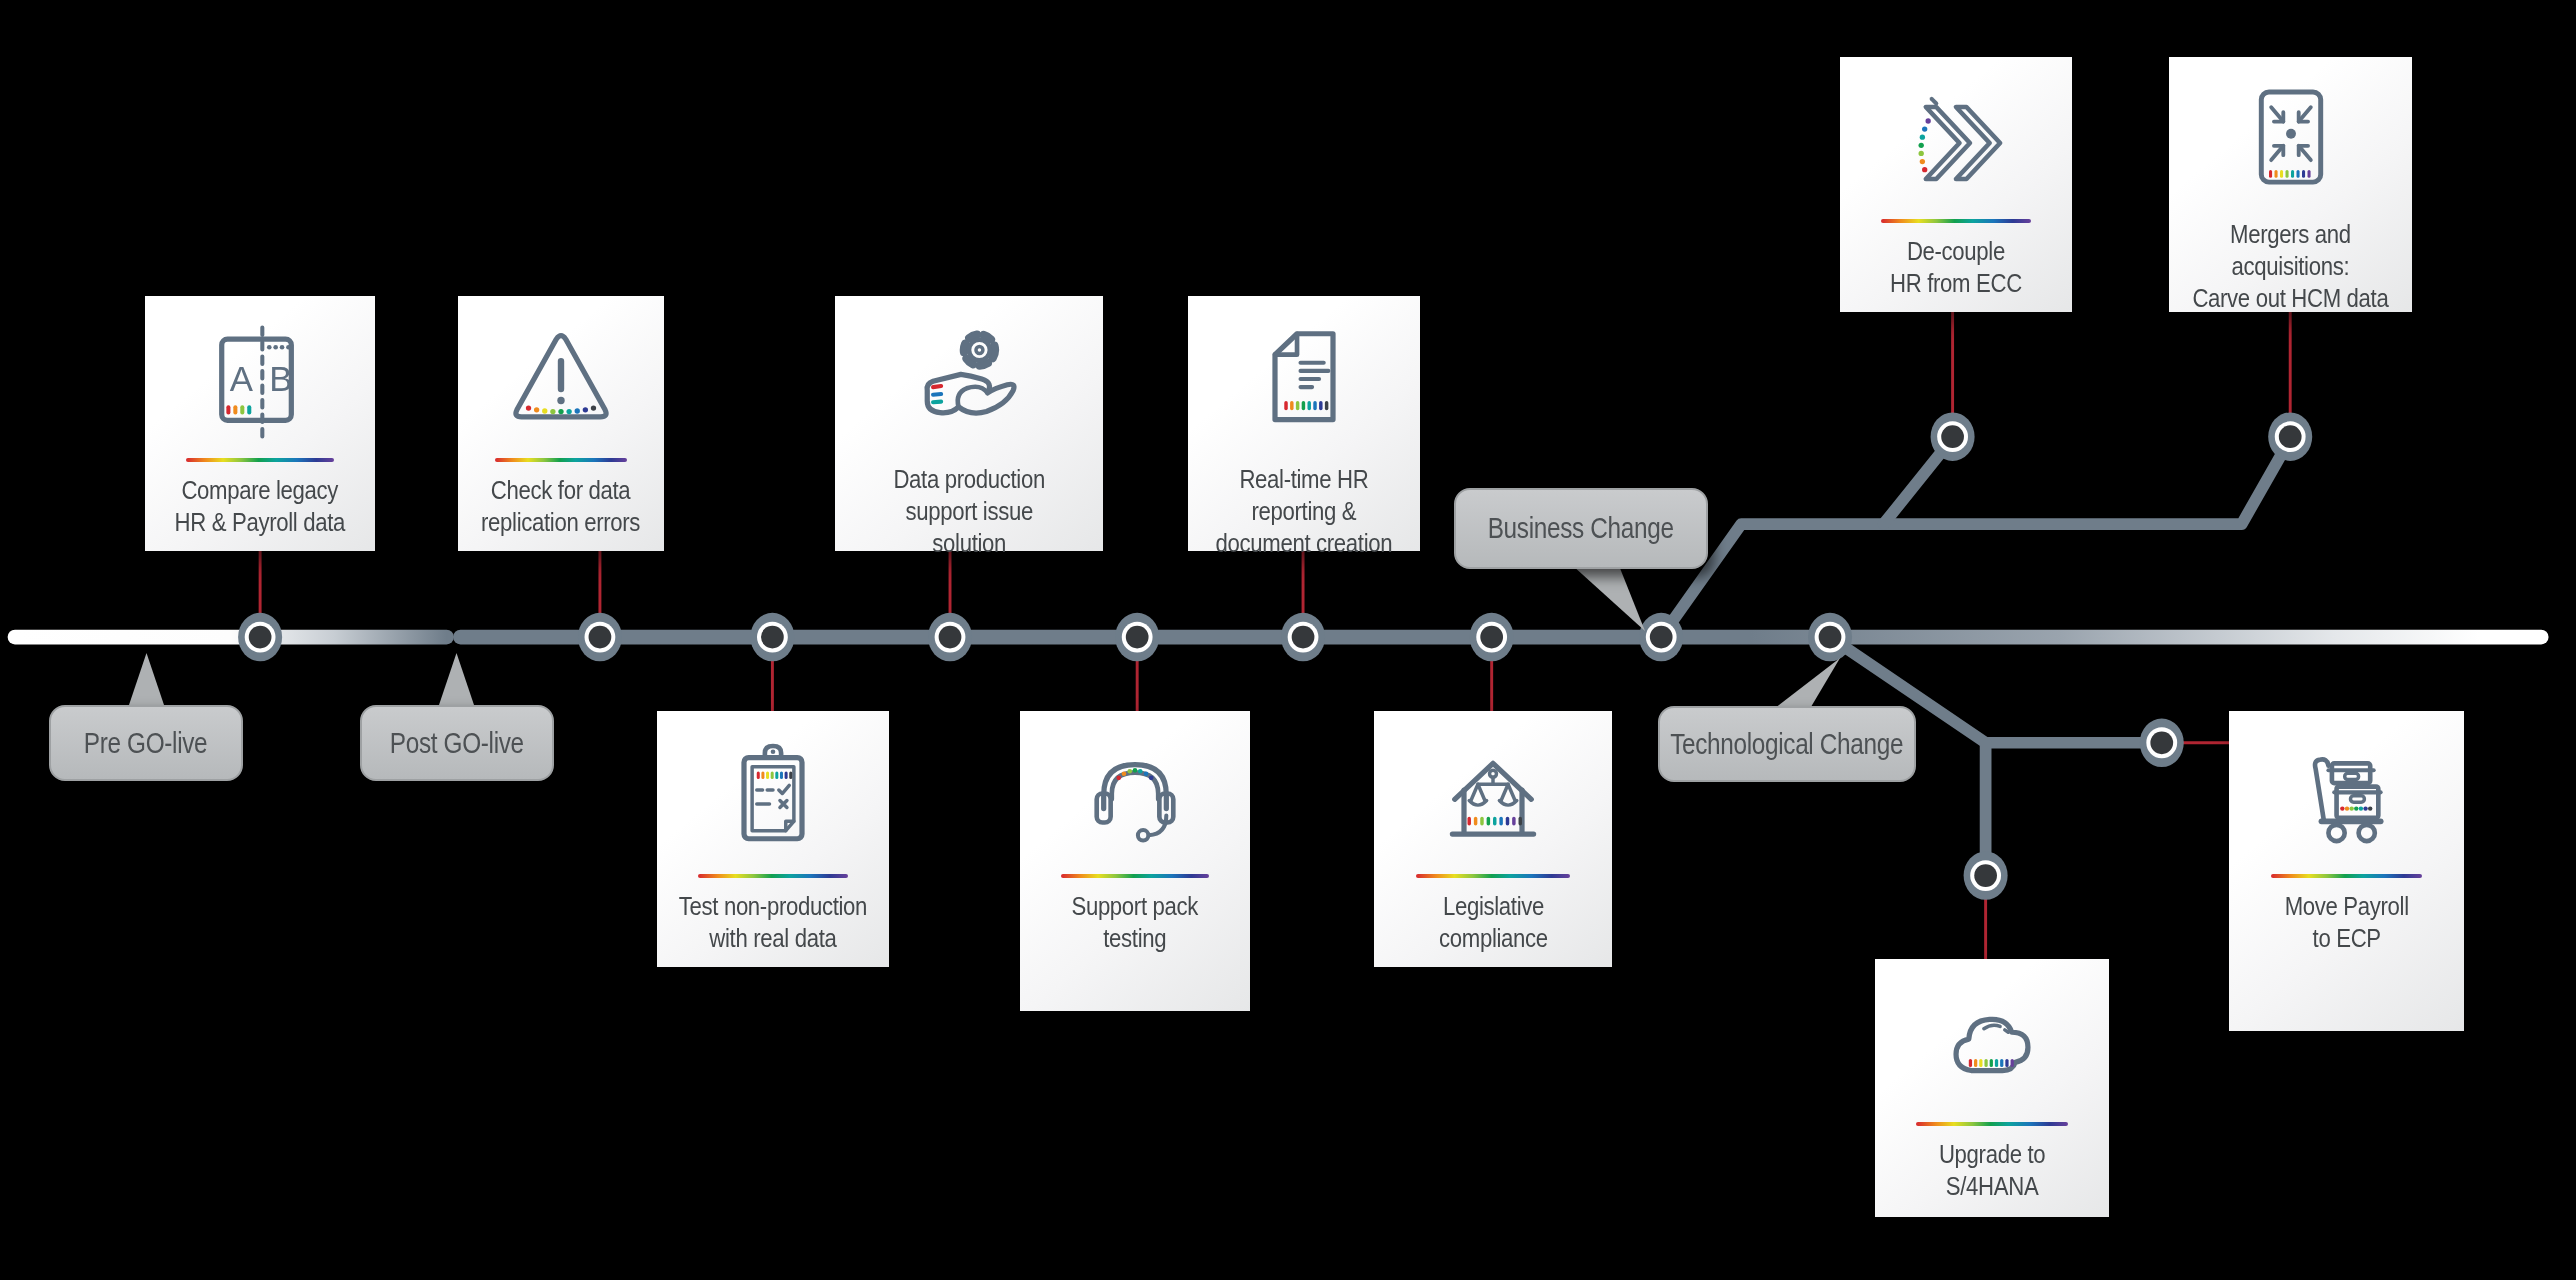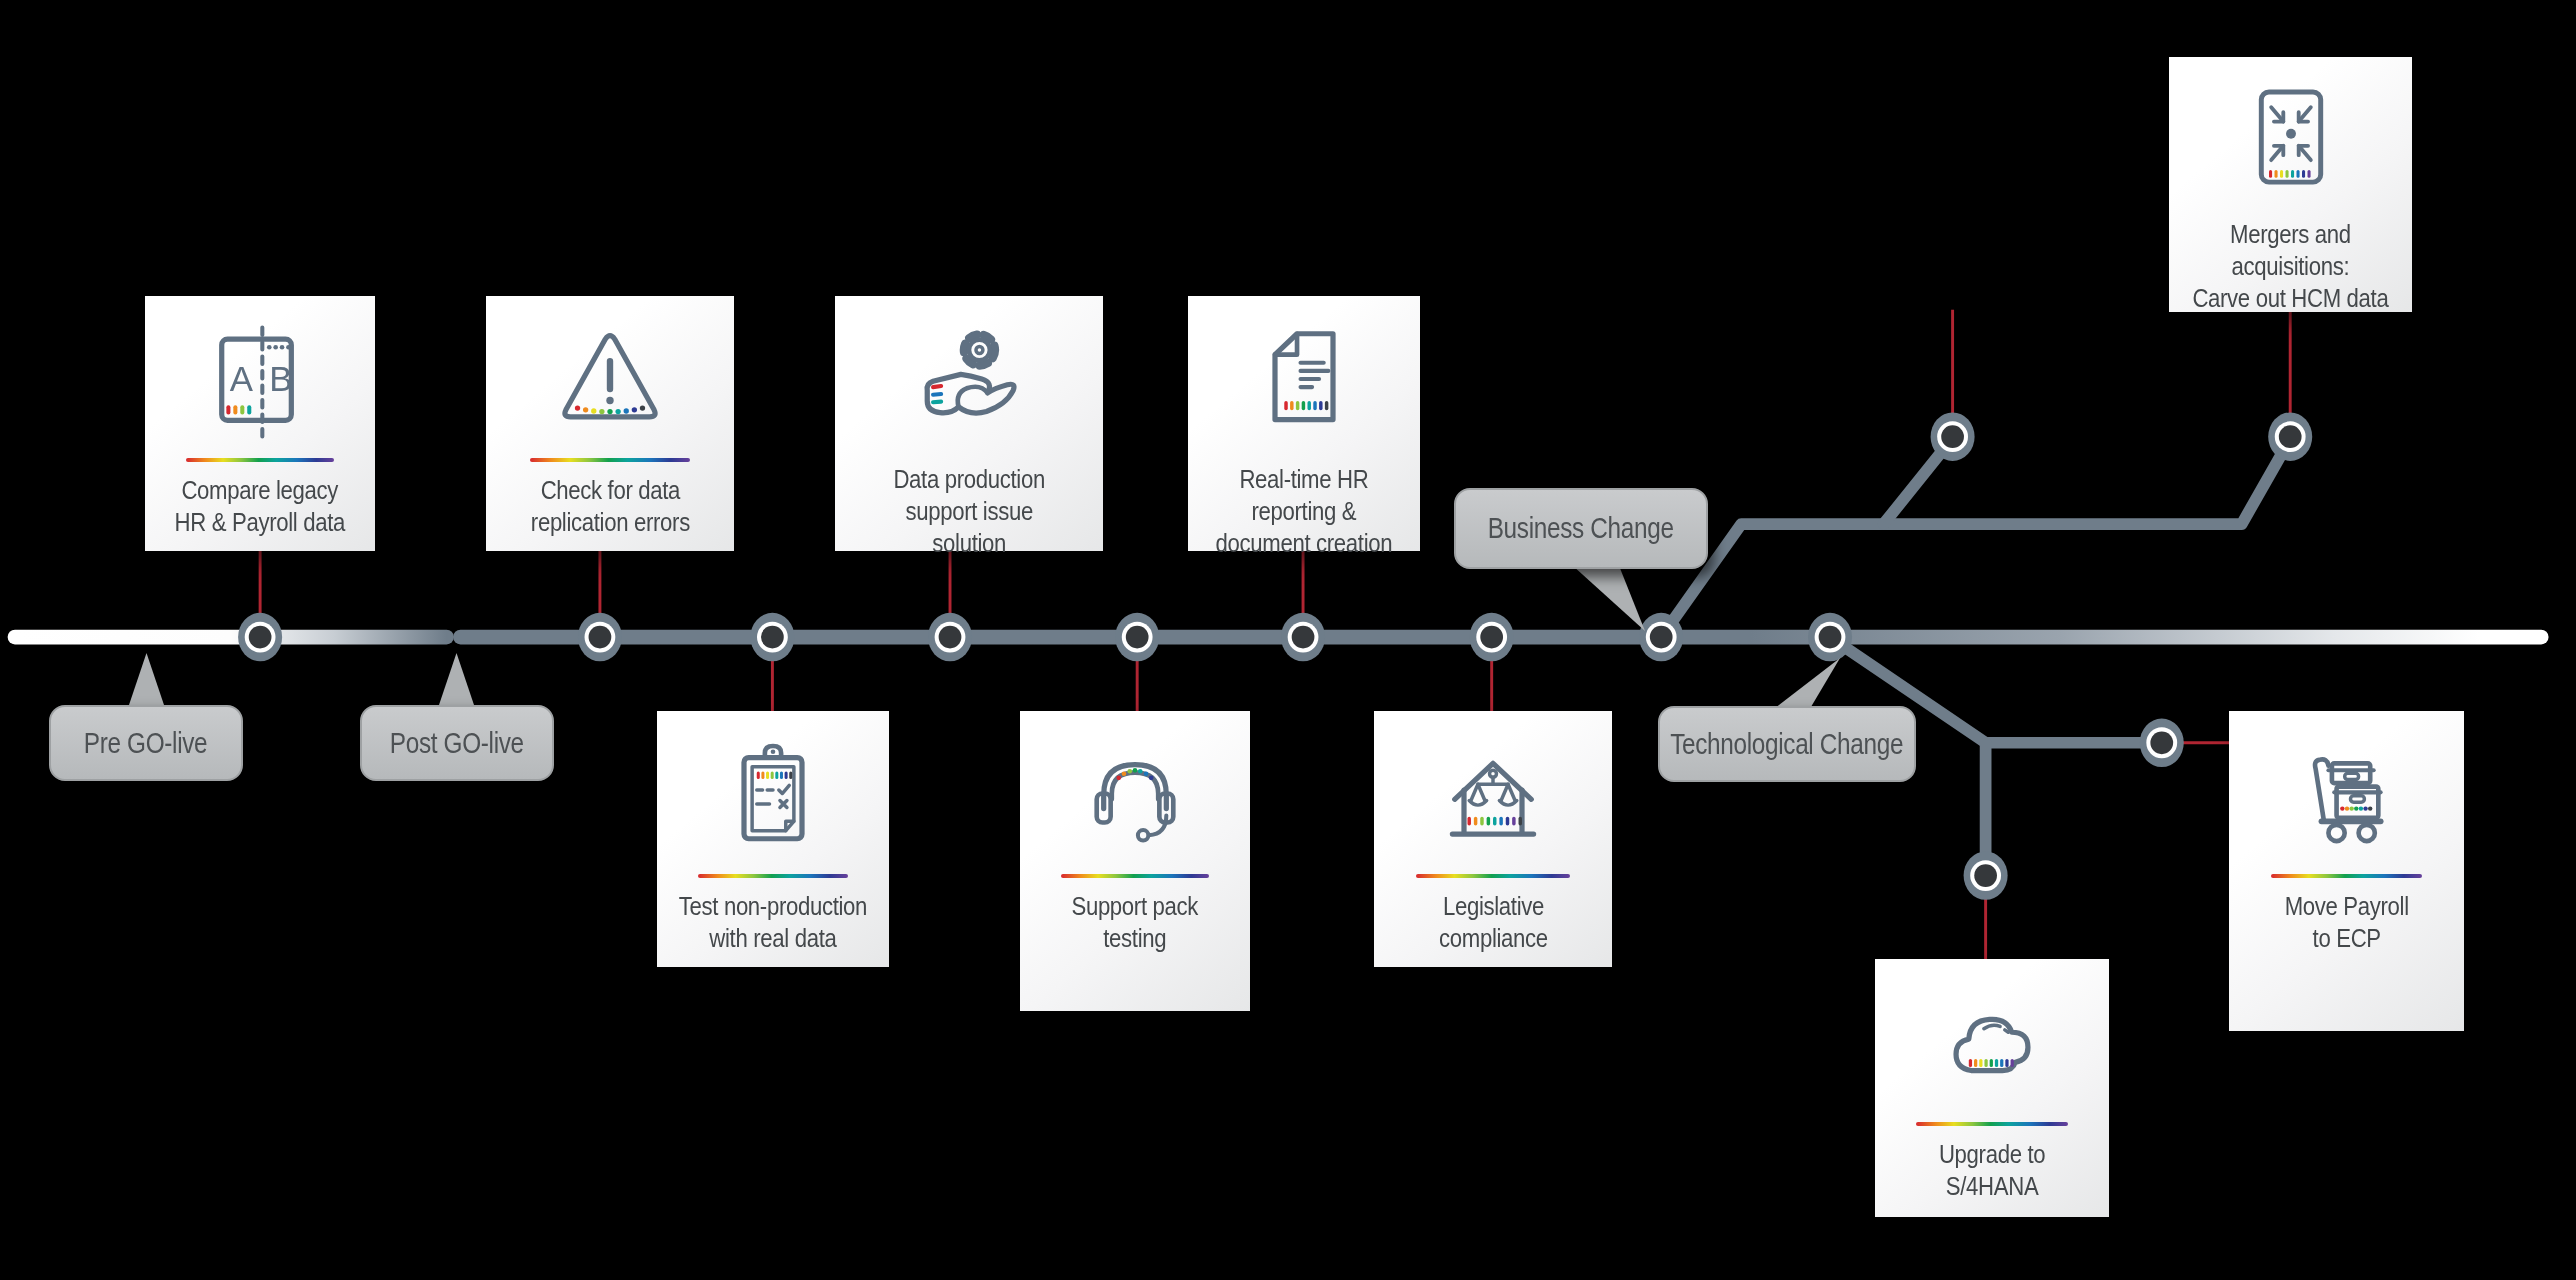--- a/index.html
+++ b/index.html
@@ -153,21 +153,21 @@
         <rect x="33" y="70" width="3.5" height="8" rx="1.7" fill="#8dc63f"></rect>
             <rect x="39" y="70" width="3.5" height="8" rx="1.7" fill="#0ca39e"></rect>
       </g>
     </svg>
   </div>
   <div class="divider"></div>
   <div class="card-label">Compare legacy
 HR &amp; Payroll data</div>
 </div>
 
-<div class="card" style="left:486px;top:296px;width:248px;height:255px">
+<div class="card" style="left:458px;top:296px;width:206px;height:255px">
   <div class="icon-wrap">
     <svg class="ic" width="116" height="116" viewBox="0 0 100 100">
       <path d="M46 13 Q50 7 54 13 L88 74 Q91 80 84 80 L16 80 Q9 80 12 74 Z" stroke-width="4.5"></path>
       <line x1="50" y1="32" x2="50" y2="56" stroke-width="5.5"></line>
       <circle cx="50" cy="66" r="3.2" fill="#5f7082" stroke="none"></circle>
       <g stroke="none">
         <circle cx="22" cy="72.5" r="2.3" fill="#d7282f"></circle>
             <circle cx="29" cy="74" r="2.3" fill="#f08b1d"></circle>
         <circle cx="36" cy="75" r="2.3" fill="#e8de20"></circle>
             <circle cx="43" cy="75.5" r="2.3" fill="#8dc63f"></circle>
@@ -318,20 +318,41 @@
             <rect x="66.5" y="67" width="3" height="7.5" rx="1.5" fill="#67409b"></rect>
         <rect x="72" y="67" width="3" height="7.5" rx="1.5" fill="#3c4147"></rect>
       </g>
     </svg>
   </div>
   <div class="divider"></div>
   <div class="card-label">Legislative
 compliance</div>
 </div>
 
+<div class="card" style="left:1840px;top:57px;width:232px;height:255px">
+  <div class="icon-wrap">
+    <svg class="ic" width="116" height="116" viewBox="0 0 100 100">
+      <path d="M33 19 L62 50 L33 81 L24 81 L53 50 L24 19 Z" stroke-width="4"></path>
+      <path d="M59 19 L88 50 L59 81 L50 81 L79 50 L50 19 Z" stroke-width="4"></path>
+      <line x1="29" y1="12" x2="33" y2="16" stroke-width="3.5"></line>
+      <g stroke="none">
+        <circle cx="26" cy="31" r="2.3" fill="#67409b"></circle>
+            <circle cx="23" cy="38" r="2.3" fill="#1b75bb"></circle>
+        <circle cx="21" cy="45" r="2.3" fill="#0ca39e"></circle>
+            <circle cx="20" cy="52" r="2.3" fill="#12a04e"></circle>
+        <circle cx="20" cy="59" r="2.3" fill="#8dc63f"></circle>
+            <circle cx="21" cy="66" r="2.3" fill="#f08b1d"></circle>
+        <circle cx="23" cy="73" r="2.3" fill="#d7282f"></circle>
+      </g>
+    </svg>
+  </div>
+  <div class="divider"></div>
+  <div class="card-label">De-couple
+HR from ECC</div>
+</div>
 
 <div class="card" style="left:2169px;top:57px;width:243px;height:255px">
   <div class="icon-wrap">
     <svg class="ic" width="110" height="110" viewBox="0 0 100 100">
       <rect x="23" y="9" width="54" height="82" rx="7" stroke-width="4.5"></rect>
       <circle cx="50" cy="47" r="4.5" fill="#5f7082" stroke="none"></circle>
       <g stroke-width="3.5">
         <line x1="32" y1="23" x2="43" y2="36"></line>
             <path d="M43 27.5 V36 H34.5"></path>
         <line x1="68" y1="23" x2="57" y2="36"></line>

